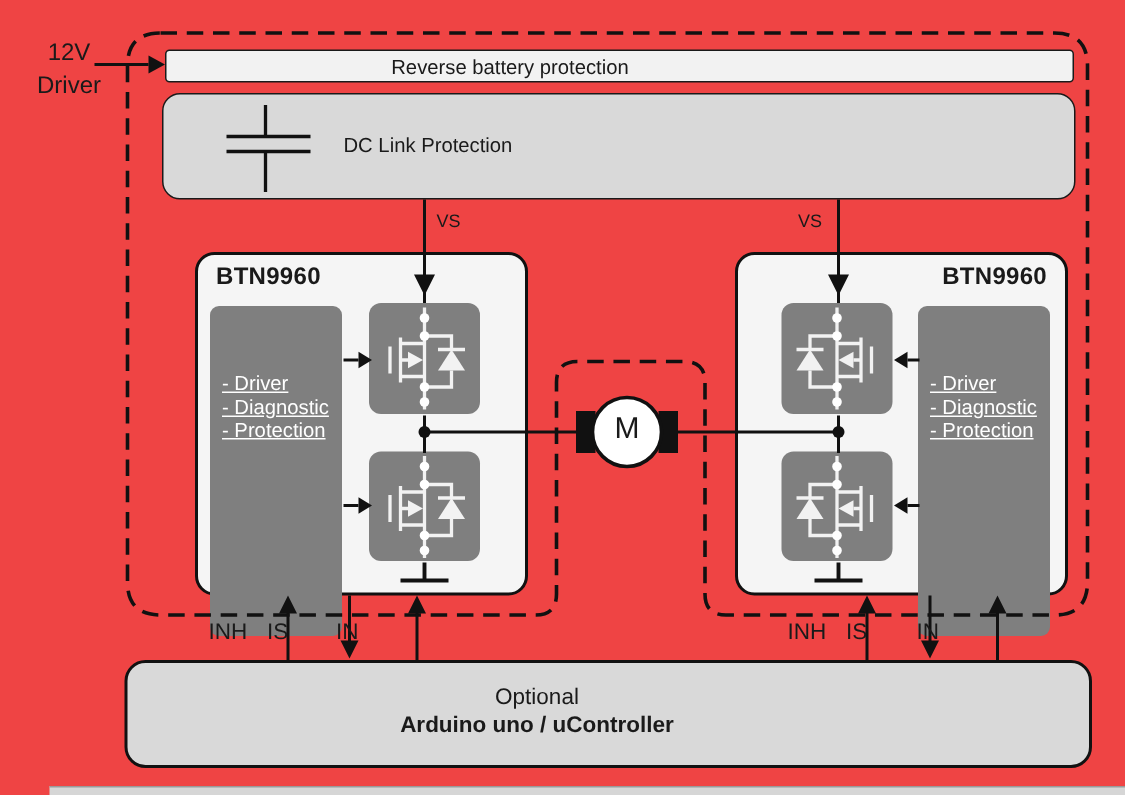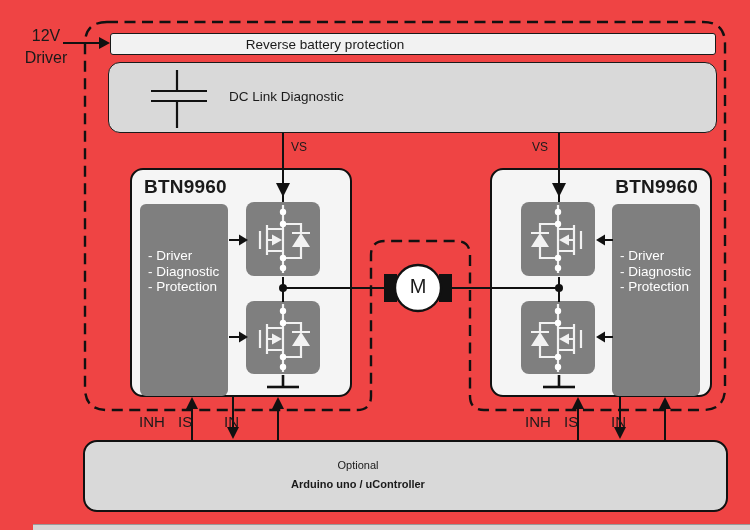--- a/index.html
+++ b/index.html
@@ -6,57 +6,58 @@
   #canvas{
     position:relative;width:750px;height:530px;background:#ef4444;overflow:hidden;
     font-family:"Liberation Sans","DejaVu Sans",sans-serif;color:#1a1a1a;
   }
   .abs{position:absolute;}
   
   .rbp-box{
     left:110px;top:33px;width:606px;height:22px;background:#f2f2f2;
     border:1.6px solid #1a1a1a;border-radius:3px;box-sizing:border-box;z-index:2;
   }
-  .rbp-label{left:0;top:2.5px;width:428px;text-align:center;font-size:13.5px;}
+  .rbp-label{left:15px;top:2.5px;width:428px;text-align:center;font-size:13.5px;}
   .dc-box{
     left:108px;top:62px;width:609px;height:71px;background:#d9d9d9;
     border:1.6px solid #1a1a1a;border-radius:12px;box-sizing:border-box;z-index:2;
   }
   .dc-label{left:120px;top:26px;font-size:13.5px;}
   .btn-box{
     top:168px;width:222px;height:229px;background:#f5f5f5;
     border:2.6px solid #111;border-radius:13px;box-sizing:border-box;z-index:2;
   }
   .btn-left{left:130px;}
   .btn-right{left:490px;}
-  .btn-title{top:6px;font-size:19px;font-weight:600;letter-spacing:.2px;}
+  .btn-title{top:6px;font-size:16px;font-weight:600;letter-spacing:.2px;}
   .btn-title.tl{left:12px;}
   .btn-title.tr{right:12px;}
   .driver-block{
-    top:34px;width:88px;height:192px;background:#7f7f7f;border-radius:6px;
+    top:34px;width:88px;height:220px;background:#7f7f7f;border-radius:6px;
     color:#fff;font-size:13.5px;line-height:15.5px;box-sizing:border-box;
     padding:44px 0 0 8px;
+    text-decoration:underline;
   }
   .driver-block.dl{left:8px;}
   .driver-block.dr{left:120px;}
   .driver-line{display:block;white-space:nowrap;}
   .mosfet-block{
     width:74px;background:#7f7f7f;border-radius:8px;overflow:hidden;
   }
   .mos-hs{top:32px;height:74px;}
   .mos-ls{top:131px;height:73px;}
   .mos-l{left:114px;}
   .mos-r{left:29px;}
   .mosfet-block svg{display:block;width:74px;height:74px;}
   .mirror{transform:scaleX(-1);}
   .arduino-box{
     left:83px;top:440px;width:645px;height:72px;background:#d9d9d9;
     border:2.2px solid #111;border-radius:14px;box-sizing:border-box;z-index:2;
   }
-  .arduino-text{left:0;top:14px;width:546px;text-align:center;font-size:11px;line-height:18.5px;}
+  .arduino-text{left:0;top:14px;width:546px;text-align:center;font-size:15px;line-height:18.5px;}
   .bottom-strip{
     left:33px;top:524px;width:717px;height:6px;background:#d6d6d6;
     border-top:1px solid #9a9a9a;z-index:1;
   }
   
   .lbl{z-index:10;}
   .supply-label{left:10px;top:25px;width:72px;text-align:center;font-size:16px;line-height:22px;}
   .vs-label{top:140px;font-size:12px;}
   .vs-l{left:291px;}
   .vs-r{left:508px;width:40px;text-align:right;}
@@ -72,21 +73,21 @@
   <div class="abs lbl supply-label">
     <span style="display:block;">12V</span>
     <span style="display:block;">Driver</span>
   </div>
 
   <div class="abs rbp-box">
     <div class="abs rbp-label">Reverse battery protection</div>
   </div>
 
   <div class="abs dc-box">
-    <div class="abs dc-label">DC Link Diagnostic</div>
+    <div class="abs dc-label">DC Link Protection</div>
   </div>
 
   <div class="abs btn-box btn-left">
     <div class="abs btn-title tl">BTN9960</div>
     <div class="abs driver-block dl">
       <span class="driver-line">- Driver</span>
       <span class="driver-line">- Diagnostic</span>
       <span class="driver-line">- Protection</span>
     </div>
     <div class="abs mosfet-block mos-hs mos-l">

